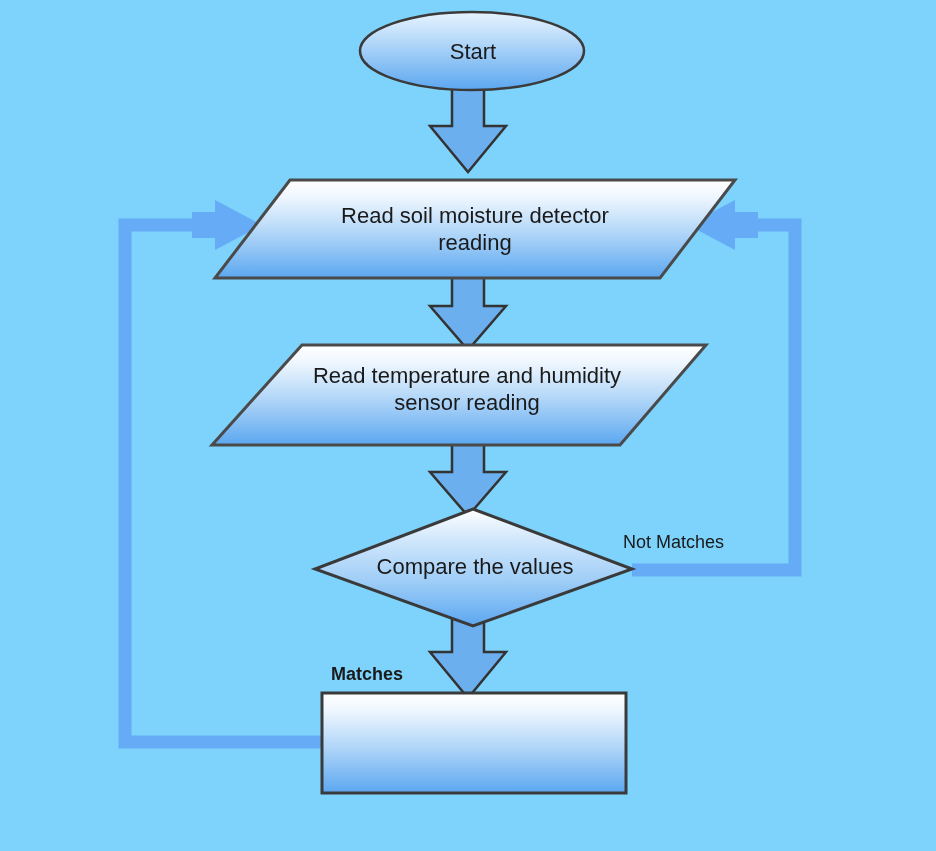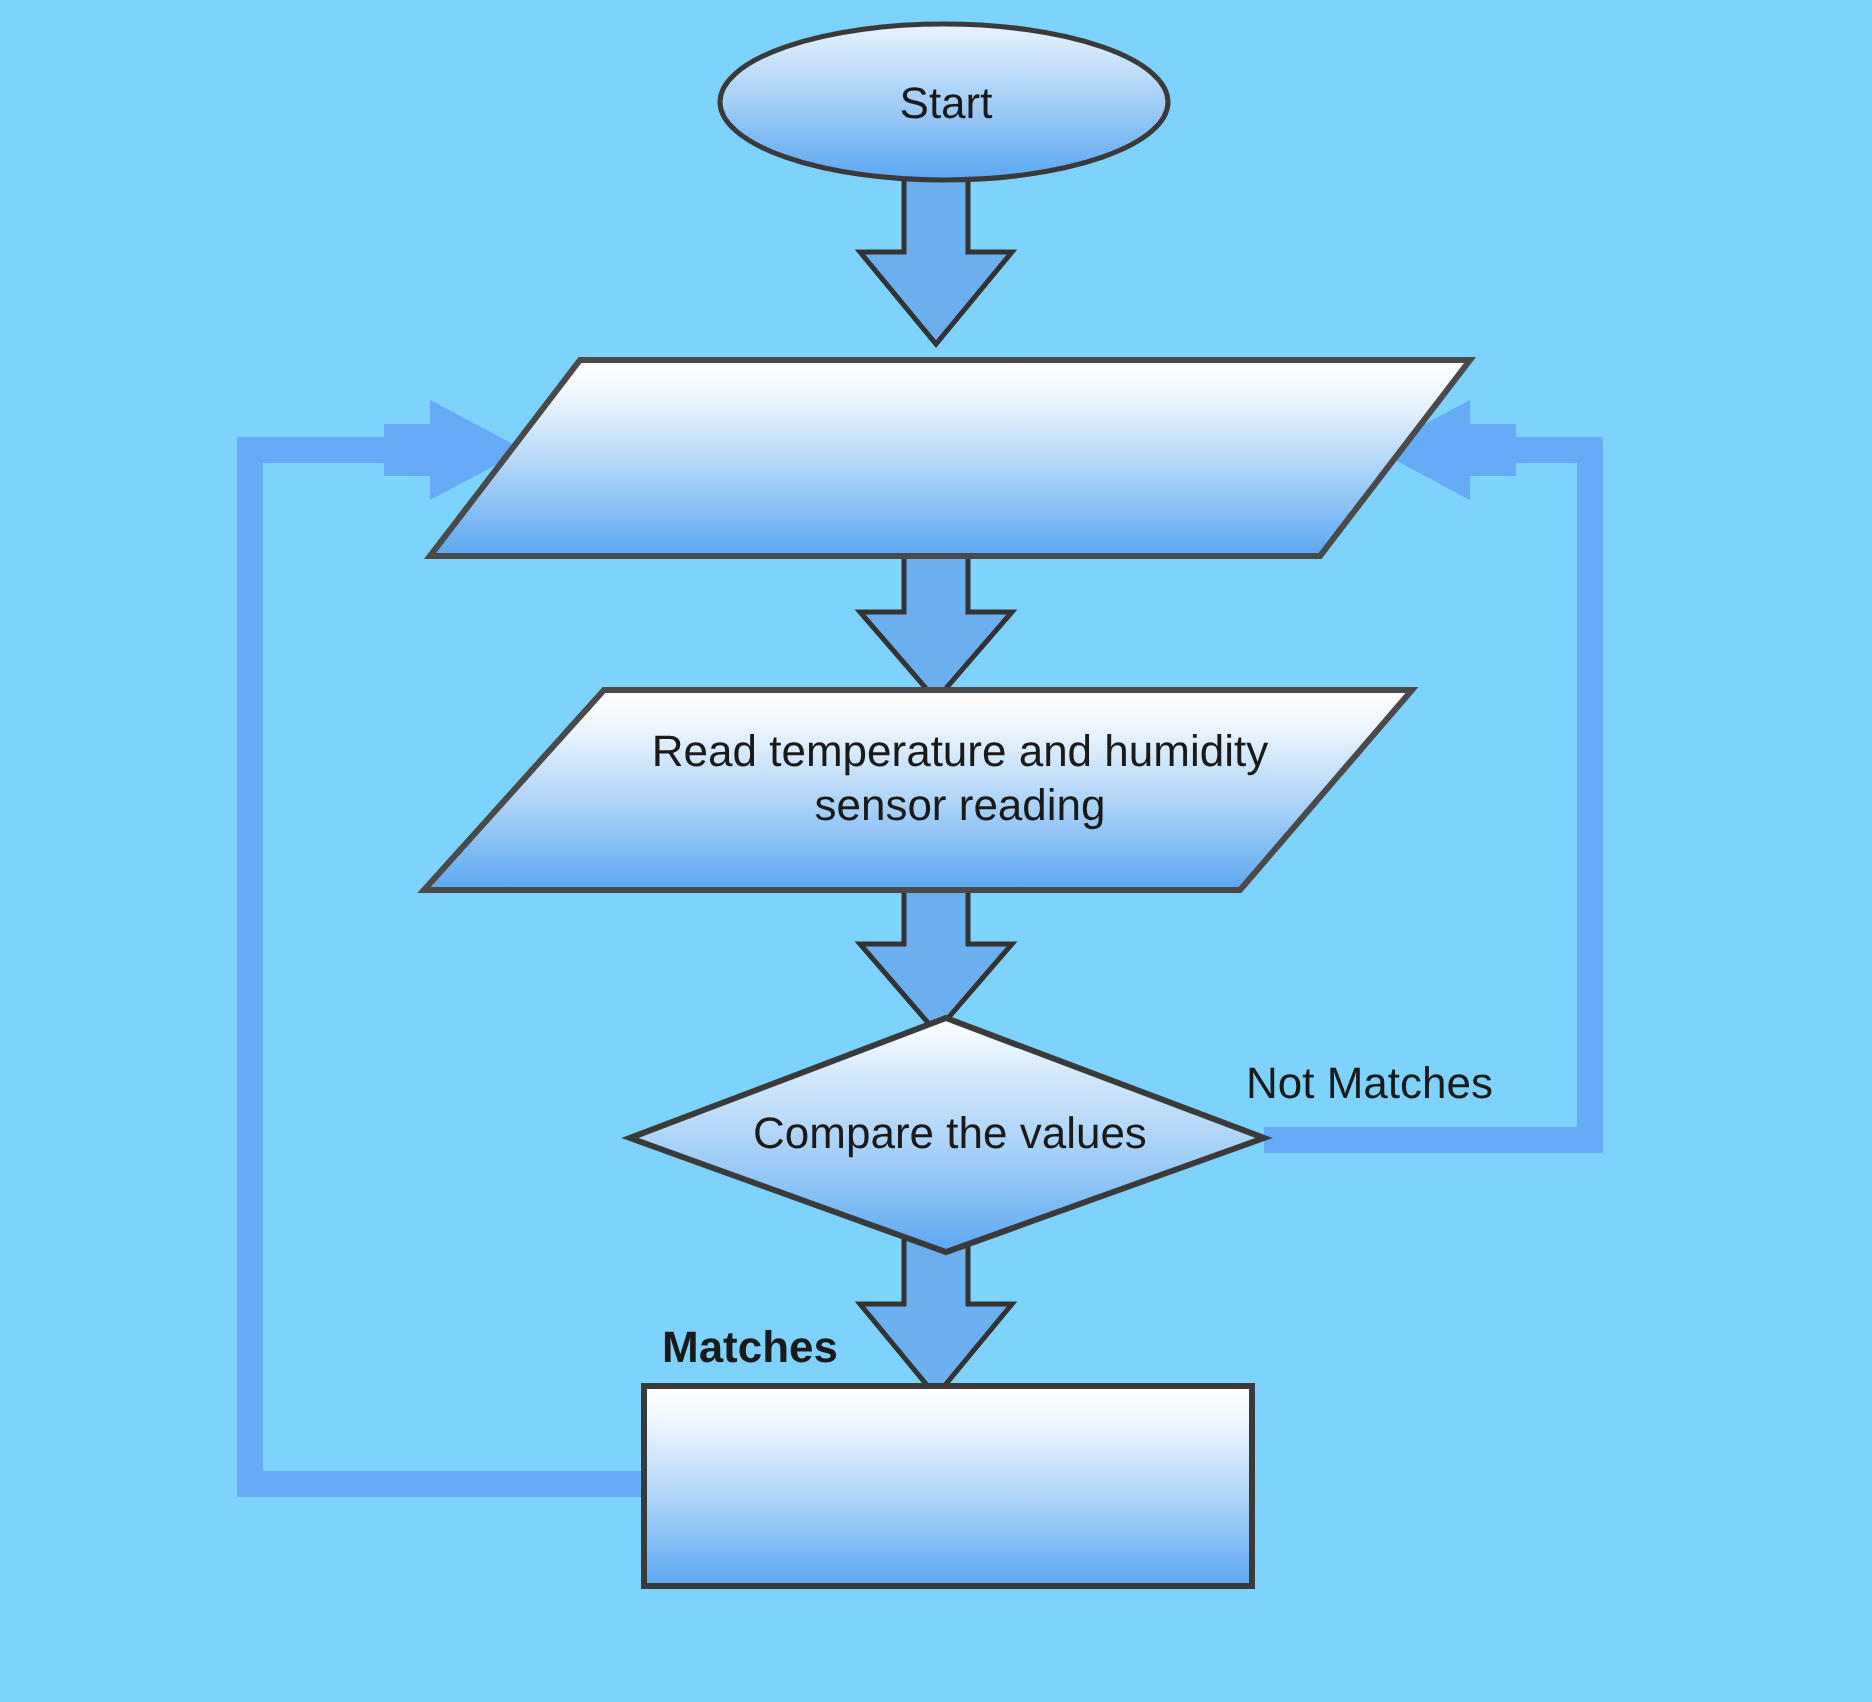--- a/index.html
+++ b/index.html
@@ -30,28 +30,28 @@
     font-family: "Liberation Sans", sans-serif;
     font-size: 22px;
     line-height: 27px;
     white-space: pre-line;
     pointer-events: none;
   }
   .edge-label {
     position: absolute;
     color: #1a1a1a;
     font-family: "Liberation Sans", sans-serif;
-    font-size: 22px;
+    font-size: 18px;
     line-height: 26px;
     white-space: nowrap;
     pointer-events: none;
   }
   #lbl-start      { left: 360px; top: 38px;  width: 226px; }
   #lbl-soil       { left: 300px; top: 202px; width: 350px; }
-  #lbl-temp       { left: 285px; top: 362px; width: 390px; }
+  #lbl-temp       { left: 272px; top: 362px; width: 390px; }
   #lbl-compare    { left: 330px; top: 553px; width: 290px; }
   #lbl-pump       { left: 322px; top: 727px; width: 304px; }
   #lbl-not-matches{ left: 623px; top: 529px; }
   #lbl-matches    { left: 331px; top: 661px; font-weight: bold; }
 </style>
 </head>
 <body>
 
 <div id="canvas">
 
@@ -105,20 +105,22 @@
 
     <polygon points="302,345 706,345 620,445 212,445" fill="url(#shapeGrad)" stroke="#4a4a4a" stroke-width="3"></polygon>
 
     <polygon points="473,509 632,569 473,626 315,569" fill="url(#shapeGradDiamond)" stroke="#3a3a3a" stroke-width="3"></polygon>
 
     <rect x="322" y="693" width="304" height="100" fill="url(#shapeGrad)" stroke="#3a3a3a" stroke-width="3"></rect>
   </svg>
 
   <div class="node-label" id="lbl-start">Start</div>
 
+  <div class="node-label" id="lbl-soil">Read soil moisture detector
+reading</div>
 
   <div class="node-label" id="lbl-temp">Read temperature and humidity
 sensor reading</div>
 
   <div class="node-label" id="lbl-compare">Compare the values</div>
 
 
   <div class="edge-label" id="lbl-not-matches">Not Matches</div>
 
   <div class="edge-label" id="lbl-matches">Matches</div>

